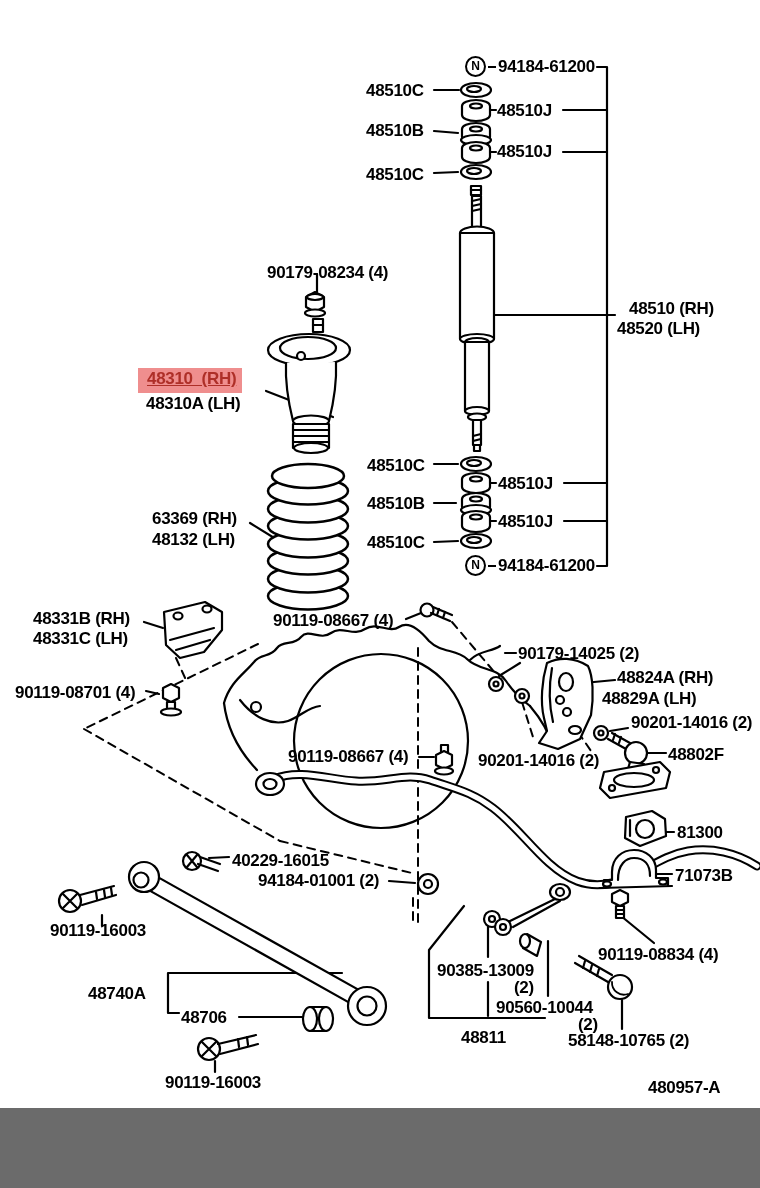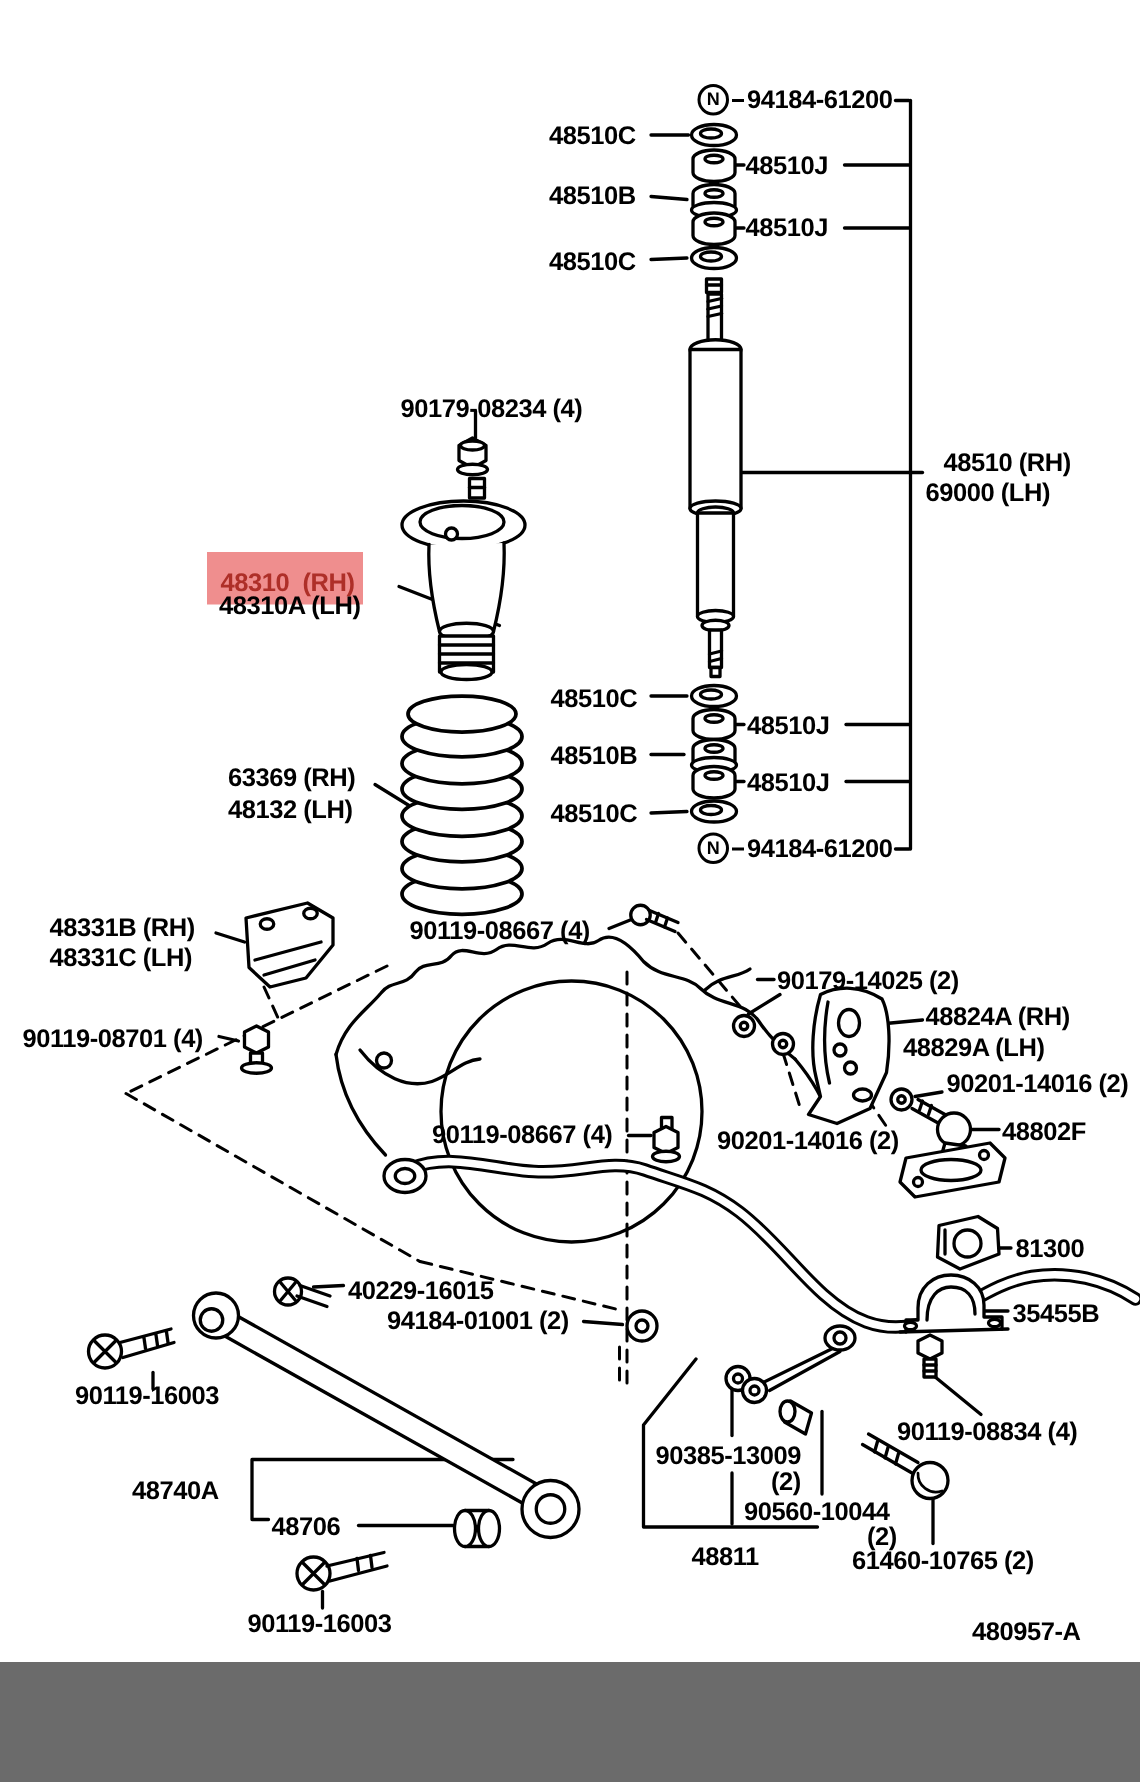--- a/index.html
+++ b/index.html
@@ -5,21 +5,21 @@
   html,body{margin:0;padding:0;background:#888;}
   #page{position:relative;width:760px;height:1188px;background:#ffffff;overflow:hidden;
         font-family:"Liberation Sans",sans-serif;}
   #art{position:absolute;left:0;top:0;}
   .label{position:absolute;font:bold 17px/20px "Liberation Sans",sans-serif;
          letter-spacing:-0.3px;color:#000;white-space:pre;}
   .nlabel{display:flex;align-items:center;}
   .ncirc{display:inline-block;width:17px;height:17px;border:2.5px solid #000;border-radius:50%;
          font:bold 12px/17px "Liberation Sans",sans-serif;text-align:center;letter-spacing:0;}
   .ndash{display:inline-block;width:8px;height:0;border-top:2.5px solid #000;margin:0 2px;}
-  .hl{background:var(--hl-bg);color:var(--hl-tx);padding:11px 6px 4px 9px;}
+  .hl{background:var(--hl-bg);color:var(--hl-tx);padding:1px 6px 4px 9px;text-decoration:underline;}
   #footer{position:absolute;left:0;top:1108px;width:760px;height:80px;}
 </style>
 </head>
 <body>
 
 <div id="page" style="background: rgb(255, 255, 255); --hl-bg: #ef8e8e; --hl-tx: #ae2f28;">
 
 <svg id="art" width="760" height="1110" viewBox="0 0 760 1110" stroke="#000" stroke-width="2.2" fill="none" stroke-linecap="round" stroke-linejoin="round">
 
   <g>
@@ -327,21 +327,21 @@
 <div class="label nlabel" style="left:465px;top:56px">
   <span class="ncirc">N</span><span class="ndash"></span><span>94184-61200</span>
 </div>
 <div class="label" style="left:366px;top:81px">48510C</div>
 <div class="label" style="left:497px;top:101px">48510J</div>
 <div class="label" style="left:366px;top:121px">48510B</div>
 <div class="label" style="left:497px;top:142px">48510J</div>
 <div class="label" style="left:366px;top:165px">48510C</div>
 <div class="label" style="left:267px;top:263px">90179-08234 (4)</div>
 <div class="label" style="left:629px;top:299px">48510 (RH)</div>
-<div class="label" style="left:617px;top:319px">69000 (LH)</div>
+<div class="label" style="left:617px;top:319px">48520 (LH)</div>
 <div class="label hl" style="left:138px;top:368px">48310  (RH)</div>
 <div class="label" style="left:146px;top:394px">48310A (LH)</div>
 <div class="label" style="left:152px;top:509px">63369 (RH)</div>
 <div class="label" style="left:152px;top:530px">48132 (LH)</div>
 <div class="label" style="left:367px;top:456px">48510C</div>
 <div class="label" style="left:498px;top:474px">48510J</div>
 <div class="label" style="left:367px;top:494px">48510B</div>
 <div class="label" style="left:498px;top:512px">48510J</div>
 <div class="label" style="left:367px;top:533px">48510C</div>
 <div class="label nlabel" style="left:465px;top:555px">
@@ -352,32 +352,32 @@
 <div class="label" style="left:15px;top:683px">90119-08701 (4)</div>
 <div class="label" style="left:273px;top:611px">90119-08667 (4)</div>
 <div class="label" style="left:518px;top:644px">90179-14025 (2)</div>
 <div class="label" style="left:617px;top:668px">48824A (RH)</div>
 <div class="label" style="left:602px;top:689px">48829A (LH)</div>
 <div class="label" style="left:631px;top:713px">90201-14016 (2)</div>
 <div class="label" style="left:478px;top:751px">90201-14016 (2)</div>
 <div class="label" style="left:668px;top:745px">48802F</div>
 <div class="label" style="left:288px;top:747px">90119-08667 (4)</div>
 <div class="label" style="left:677px;top:823px">81300</div>
-<div class="label" style="left:675px;top:866px">35455B</div>
+<div class="label" style="left:675px;top:866px">71073B</div>
 <div class="label" style="left:232px;top:851px">40229-16015</div>
 <div class="label" style="left:258px;top:871px">94184-01001 (2)</div>
 <div class="label" style="left:50px;top:921px">90119-16003</div>
 <div class="label" style="left:88px;top:984px">48740A</div>
 <div class="label" style="left:181px;top:1008px">48706</div>
 <div class="label" style="left:437px;top:961px">90385-13009</div>
 <div class="label" style="left:514px;top:978px">(2)</div>
 <div class="label" style="left:496px;top:998px">90560-10044</div>
 <div class="label" style="left:578px;top:1015px">(2)</div>
 <div class="label" style="left:461px;top:1028px">48811</div>
-<div class="label" style="left:568px;top:1031px">61460-10765 (2)</div>
+<div class="label" style="left:568px;top:1031px">58148-10765 (2)</div>
 <div class="label" style="left:598px;top:945px">90119-08834 (4)</div>
 <div class="label" style="left:165px;top:1073px">90119-16003</div>
 <div class="label" style="left:648px;top:1078px">480957-A</div>
 
 <div id="footer" style="background: rgb(107, 107, 107);">
   
   
 </div>
 
 </div>

